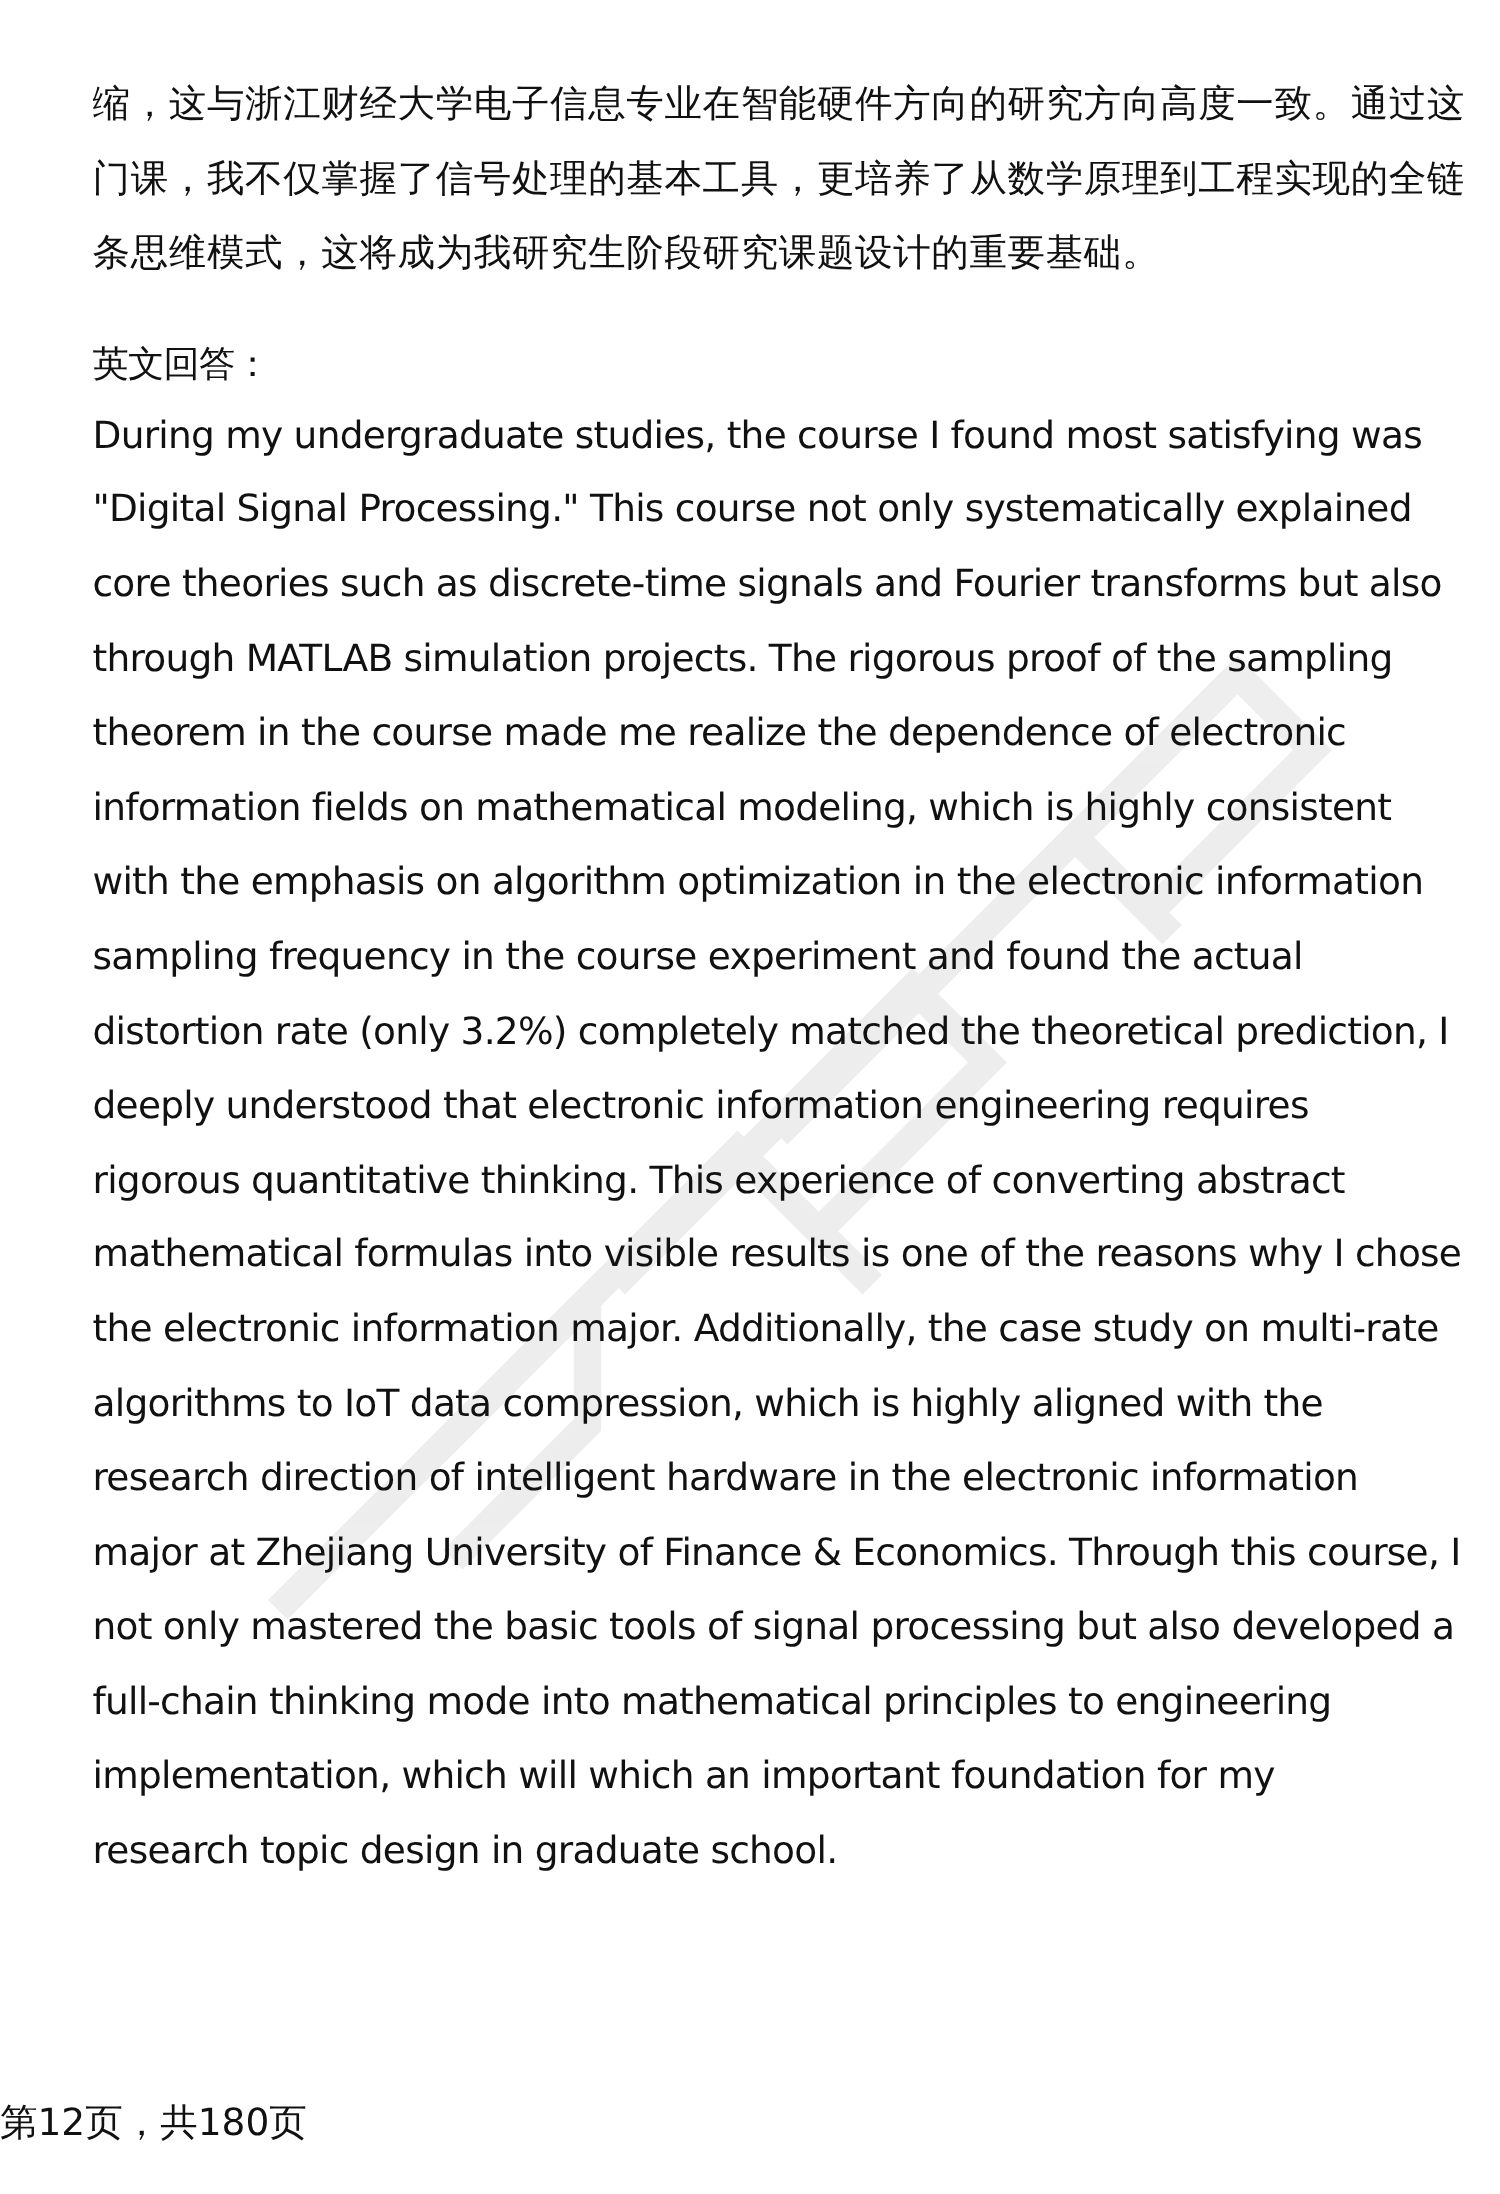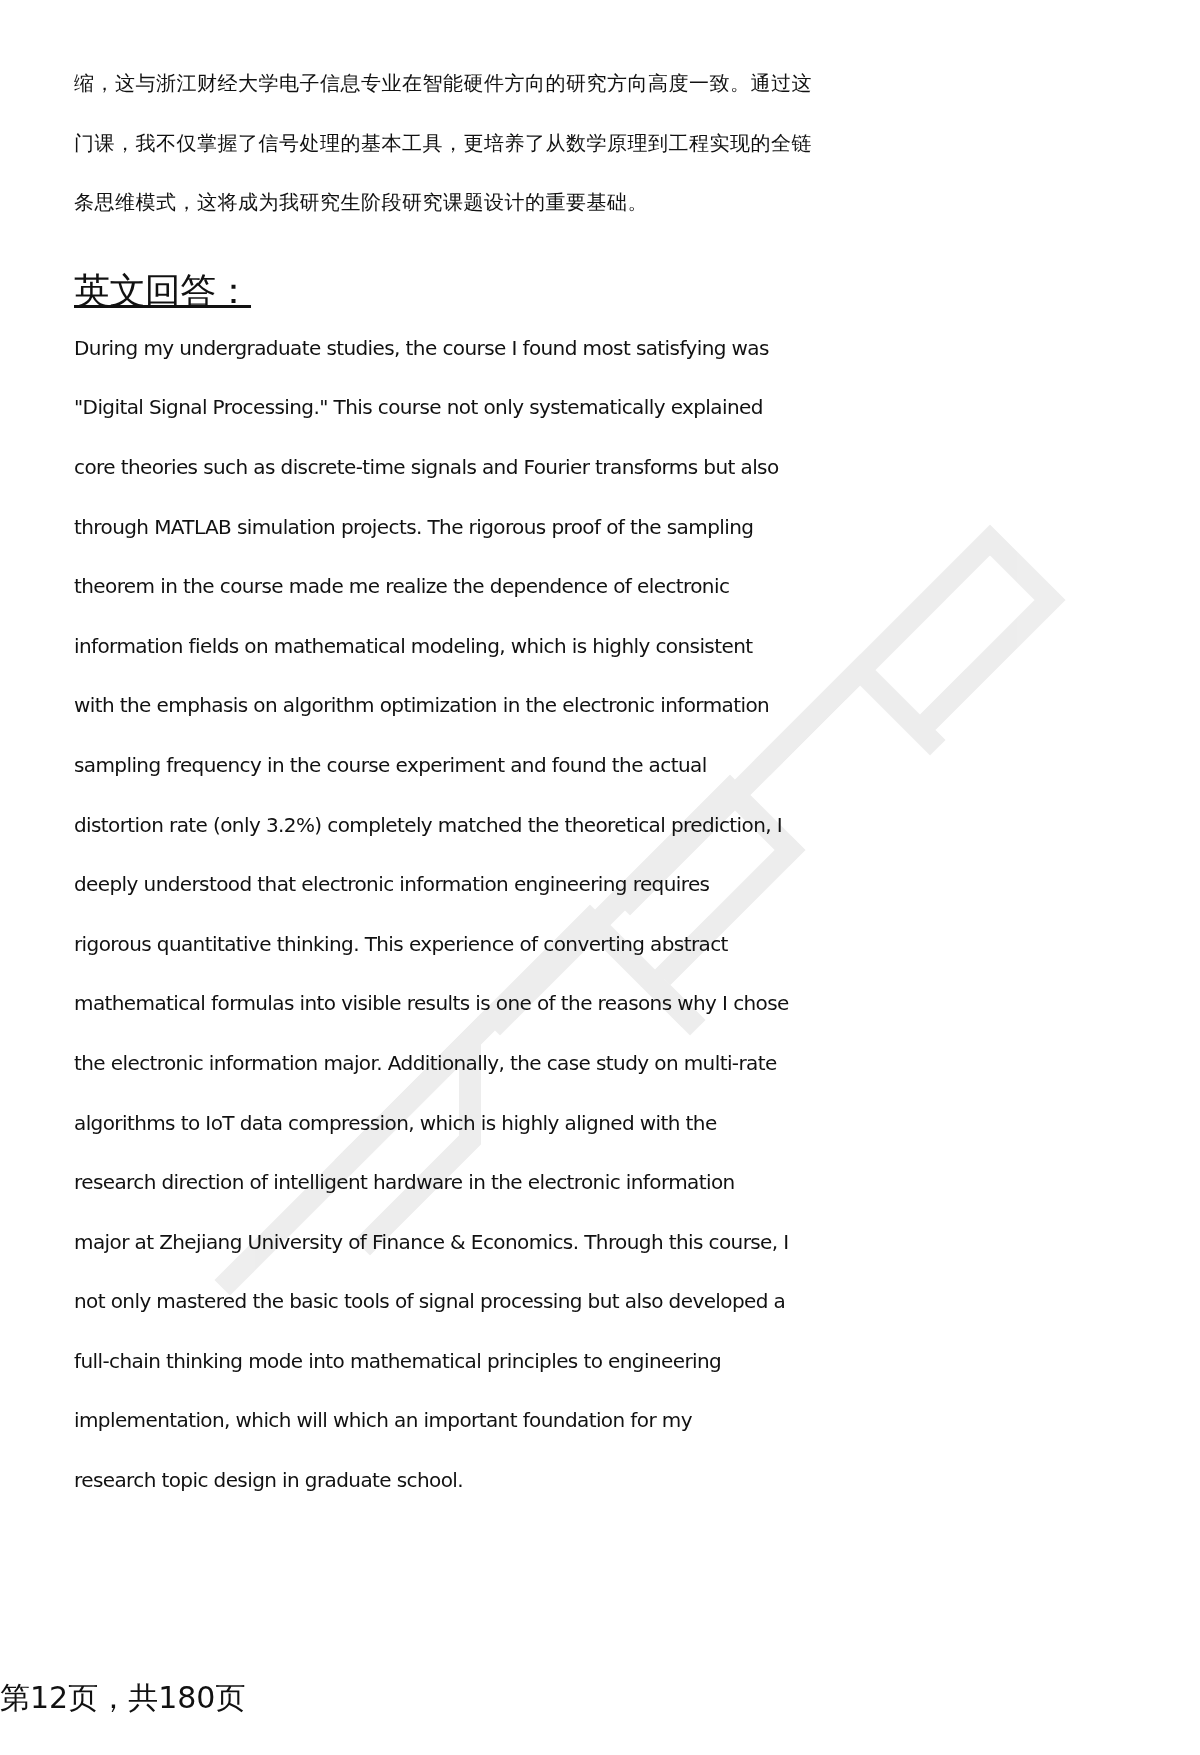--- a/index.html
+++ b/index.html
@@ -11,29 +11,29 @@
   .watermark {
     position: absolute; left: 170px; top: 520px; width: 900px; height: 820px;
     pointer-events: none;
   }
   .content {
     position: absolute; left: 74px; top: 54px; width: 1080px;
     font-family: "DejaVu Sans", "Liberation Sans", sans-serif;
     color: #111111;
   }
   .line {
-    font-size: 20px;
+    font-size: 30px;
     line-height: 59.6px;
     height: 59.6px;
     white-space: nowrap;
     letter-spacing: -0.6px;
   }
   .zh .line { letter-spacing: 0.5px; }
   .gap { height: 30px; }
-  .label { font-size: 36px; line-height: 56px; height: 56px; text-decoration: underline; }
+  .label { font-size: 29px; line-height: 56px; height: 56px; }
   .footer {
     position: absolute; left: 0; width: 1200px; top: 1678px;
     text-align: left;
     font-family: "DejaVu Sans", "Liberation Sans", sans-serif;
     font-size: 30px; color: #111111;
   }
 </style>
 </head>
 <body>
 

